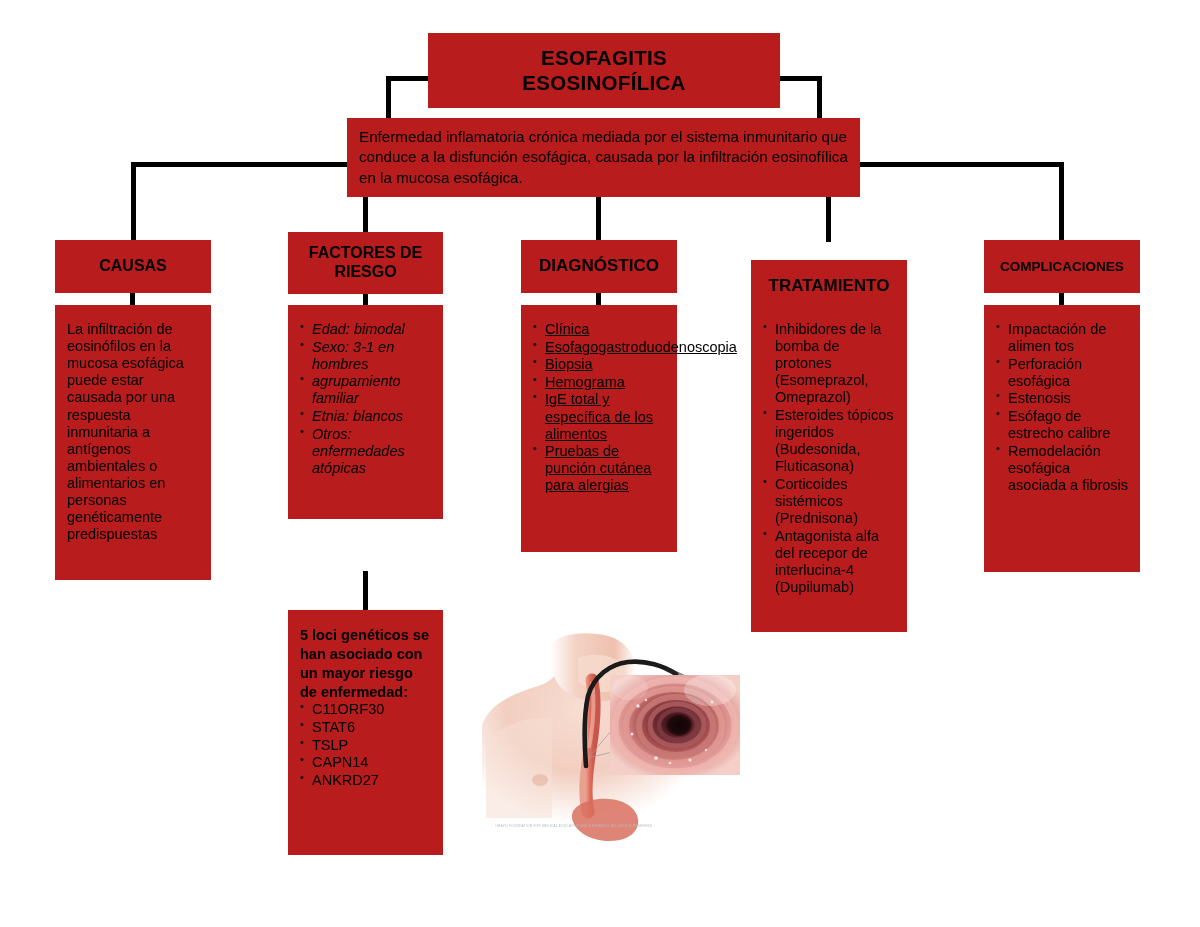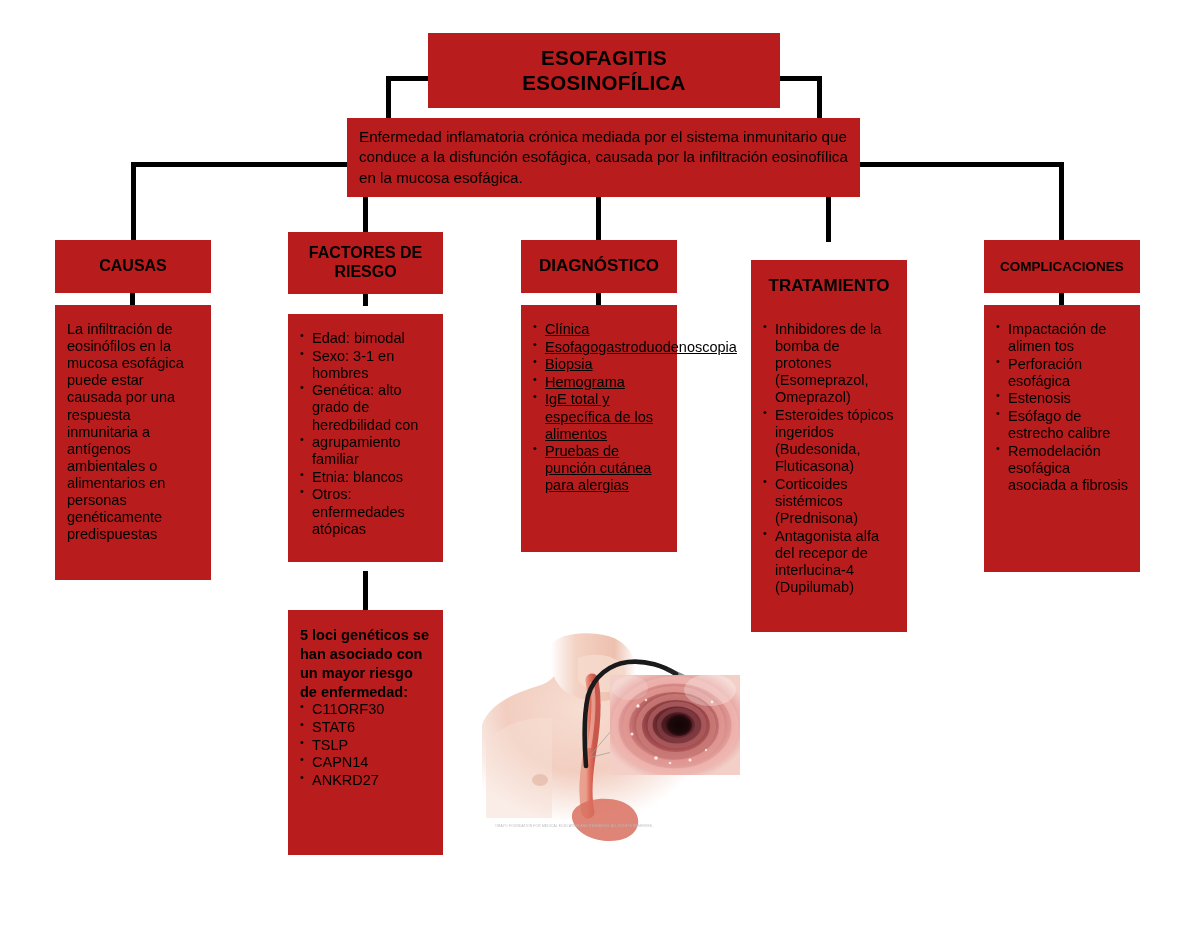--- a/index.html
+++ b/index.html
@@ -68,21 +68,21 @@
 
   
   #hdr-causas      { left: 55px;  top: 240px; width: 156px; height: 53px; font-size: 16px; }
   #hdr-factores    { left: 288px; top: 232px; width: 155px; height: 62px; font-size: 16px; }
   #hdr-diagnostico { left: 521px; top: 240px; width: 156px; height: 53px; font-size: 17px; }
   #hdr-tratamiento { left: 751px; top: 240px; width: 156px; height: 53px; font-size: 17px; margin-top: 20px; }
   #hdr-complicaciones { left: 984px; top: 240px; width: 156px; height: 53px; font-size: 13.5px; }
 
   
   #body-causas        { left: 55px;  top: 305px; width: 156px; height: 275px; }
-  #body-factores      { left: 288px; top: 314px; width: 155px; height: 248px; }
+  #body-factores      { left: 288px; top: 305px; width: 155px; height: 214px; font-style: italic; }
   #body-loci          { left: 288px; top: 610px; width: 155px; height: 245px; }
   #body-diagnostico   { left: 521px; top: 305px; width: 156px; height: 247px; text-decoration: underline; }
   #body-tratamiento   { left: 751px; top: 305px; width: 156px; height: 327px; }
   #body-complicaciones{ left: 984px; top: 305px; width: 156px; height: 267px; }
 
   .body-box p { margin: 0; }
 
   ul.bullets {
     margin: 0;
     padding: 0;
@@ -183,21 +183,20 @@
   <div class="box hdr" id="hdr-factores">
     <div>
       <span>FACTORES DE</span><br>
       <span>RIESGO</span>
     </div>
   </div>
   <div class="box body-box" id="body-factores">
     <ul class="bullets">
       <li>Edad: bimodal</li>
       <li>Sexo: 3-1 en hombres</li>
-      <li>Genética: alto grado de heredbilidad con</li>
       <li>agrupamiento familiar</li>
       <li>Etnia: blancos</li>
       <li>Otros: enfermedades atópicas</li>
     </ul>
   </div>
 
   <div class="box body-box" id="body-loci">
     <p class="loci-title">5 loci genéticos se han asociado con un mayor riesgo de enfermedad:</p>
     <ul class="bullets">
       <li>C11ORF30</li>

